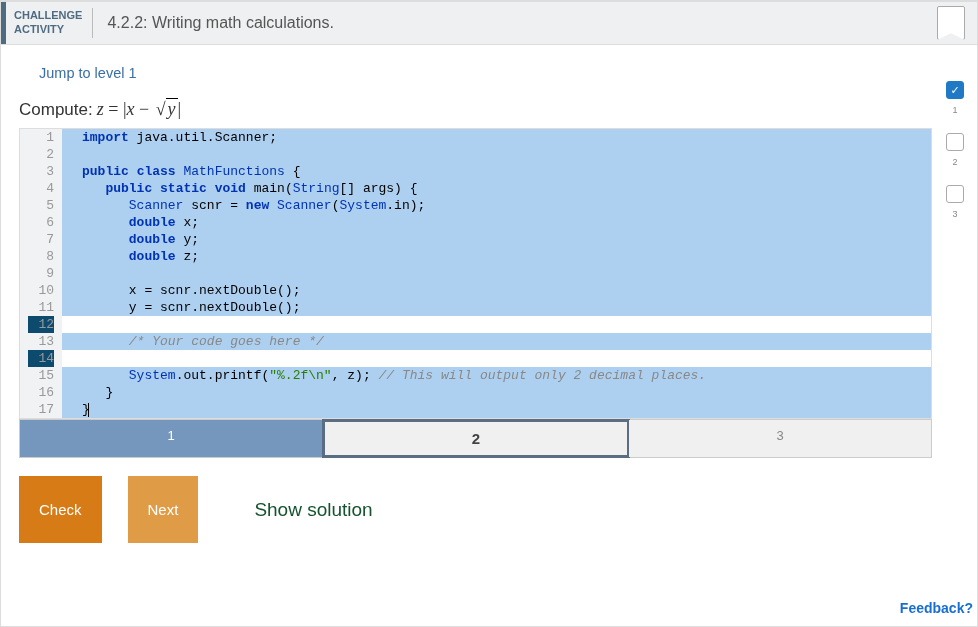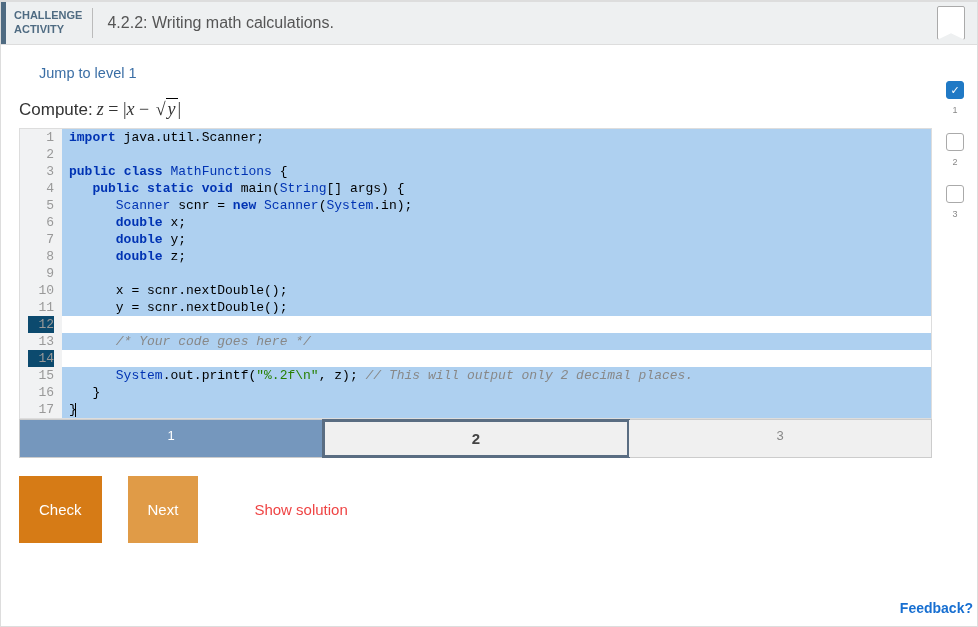--- a/index.html
+++ b/index.html
@@ -125,21 +125,21 @@
     }
     .gutter .ln.active {
       background: #0c4a6e;
     }
     .code-body {
       flex: 1;
       padding: 0;
     }
     .code-line {
       height: 17px;
-      padding-left: 7px;
+      padding-left: 20px;
       white-space: pre;
     }
     .code-line.active {
       background: #fff;
     }
     .kw { color: #0033b3; font-weight: bold; }
     .cls { color: #0033b3; }
     .str { color: #267f00; }
     .cmt { color: #888; font-style: italic; }
 
@@ -183,22 +183,22 @@
       font-size: 15px;
       cursor: pointer;
     }
     .btn-check {
       background: #d67b16;
     }
     .btn-next {
       background: #e09b47;
     }
     .link-btn {
-      color: #ef4444;
-      font-size: 15px;
+      color: #14532d;
+      font-size: 19px;
       cursor: pointer;
       margin-left: 30px;
     }
 
     .level-tracker {
       position: absolute;
       right: 12px;
       top: 80px;
       width: 20px;
       display: flex;

